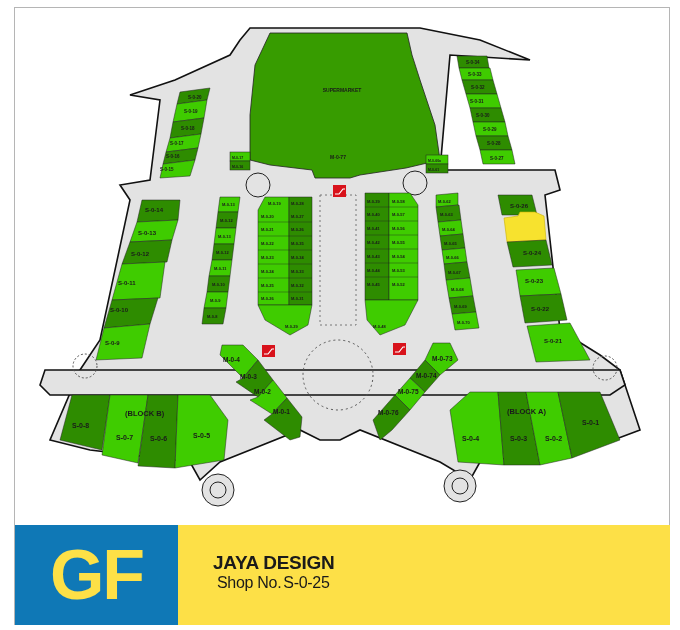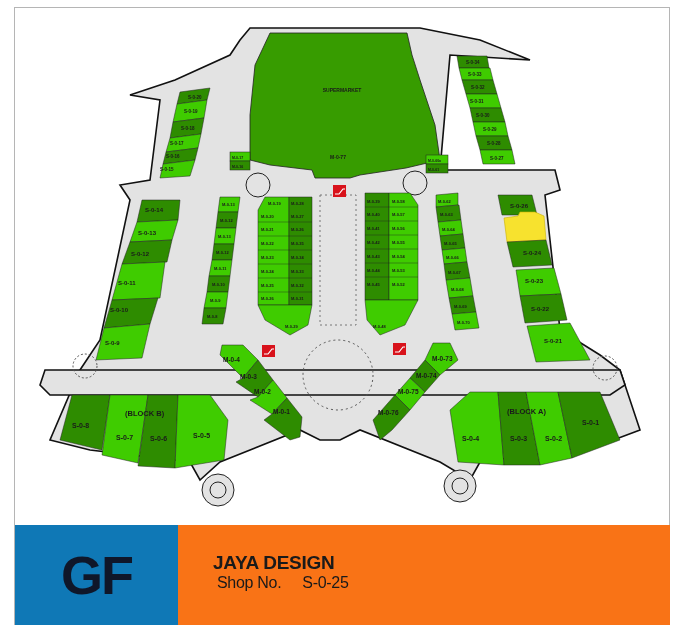--- a/index.html
+++ b/index.html
@@ -2,25 +2,25 @@
 <html><head>
 <meta charset="utf-8">
 <style>
   html,body{margin:0;padding:0;background:#ffffff;}
   body{width:680px;height:630px;position:relative;overflow:hidden;font-family:"Liberation Sans",sans-serif;}
   .frame{position:absolute;left:14px;top:7px;width:656px;height:618px;border:1px solid #b5b5b5;box-sizing:border-box;background:#fff;}
   .map{position:absolute;left:0;top:0;width:636px;height:520px;}
   .map svg{position:absolute;left:0;top:0;}
   .footer{position:absolute;left:15px;top:525px;width:655px;height:100px;display:flex;}
   .floor-box{width:163px;height:100px;background:#0f78b6;display:flex;align-items:center;justify-content:center;}
-  .floor-code{color:#0f172a;font-weight:bold;font-size:54px;letter-spacing:-2px;font-family:"Liberation Sans",sans-serif;}
-  .info-box{flex:1;background:#f97316;position:relative;}
+  .floor-code{color:#fde047;font-weight:bold;font-size:70px;letter-spacing:-2px;font-family:"Liberation Sans",sans-serif;}
+  .info-box{flex:1;background:#fde047;position:relative;}
   .tenant{position:absolute;left:35px;top:27px;font-weight:bold;font-size:19px;color:#1a1a1a;letter-spacing:-0.3px;}
   .shop{position:absolute;left:35px;top:49px;font-size:16px;color:#1a1a1a;letter-spacing:-0.3px;}
-  .shop span{margin-left:21px;}
+  .shop span{margin-left:2px;}
   .lbl{font-family:"Liberation Sans",sans-serif;font-weight:bold;fill:#1a1a1a;}
 </style>
 </head>
 <body>
 
 <div class="frame"></div>
 
 <div class="map">
 <svg width="680" height="520" viewBox="0 0 680 520" xmlns="http://www.w3.org/2000/svg">
 

